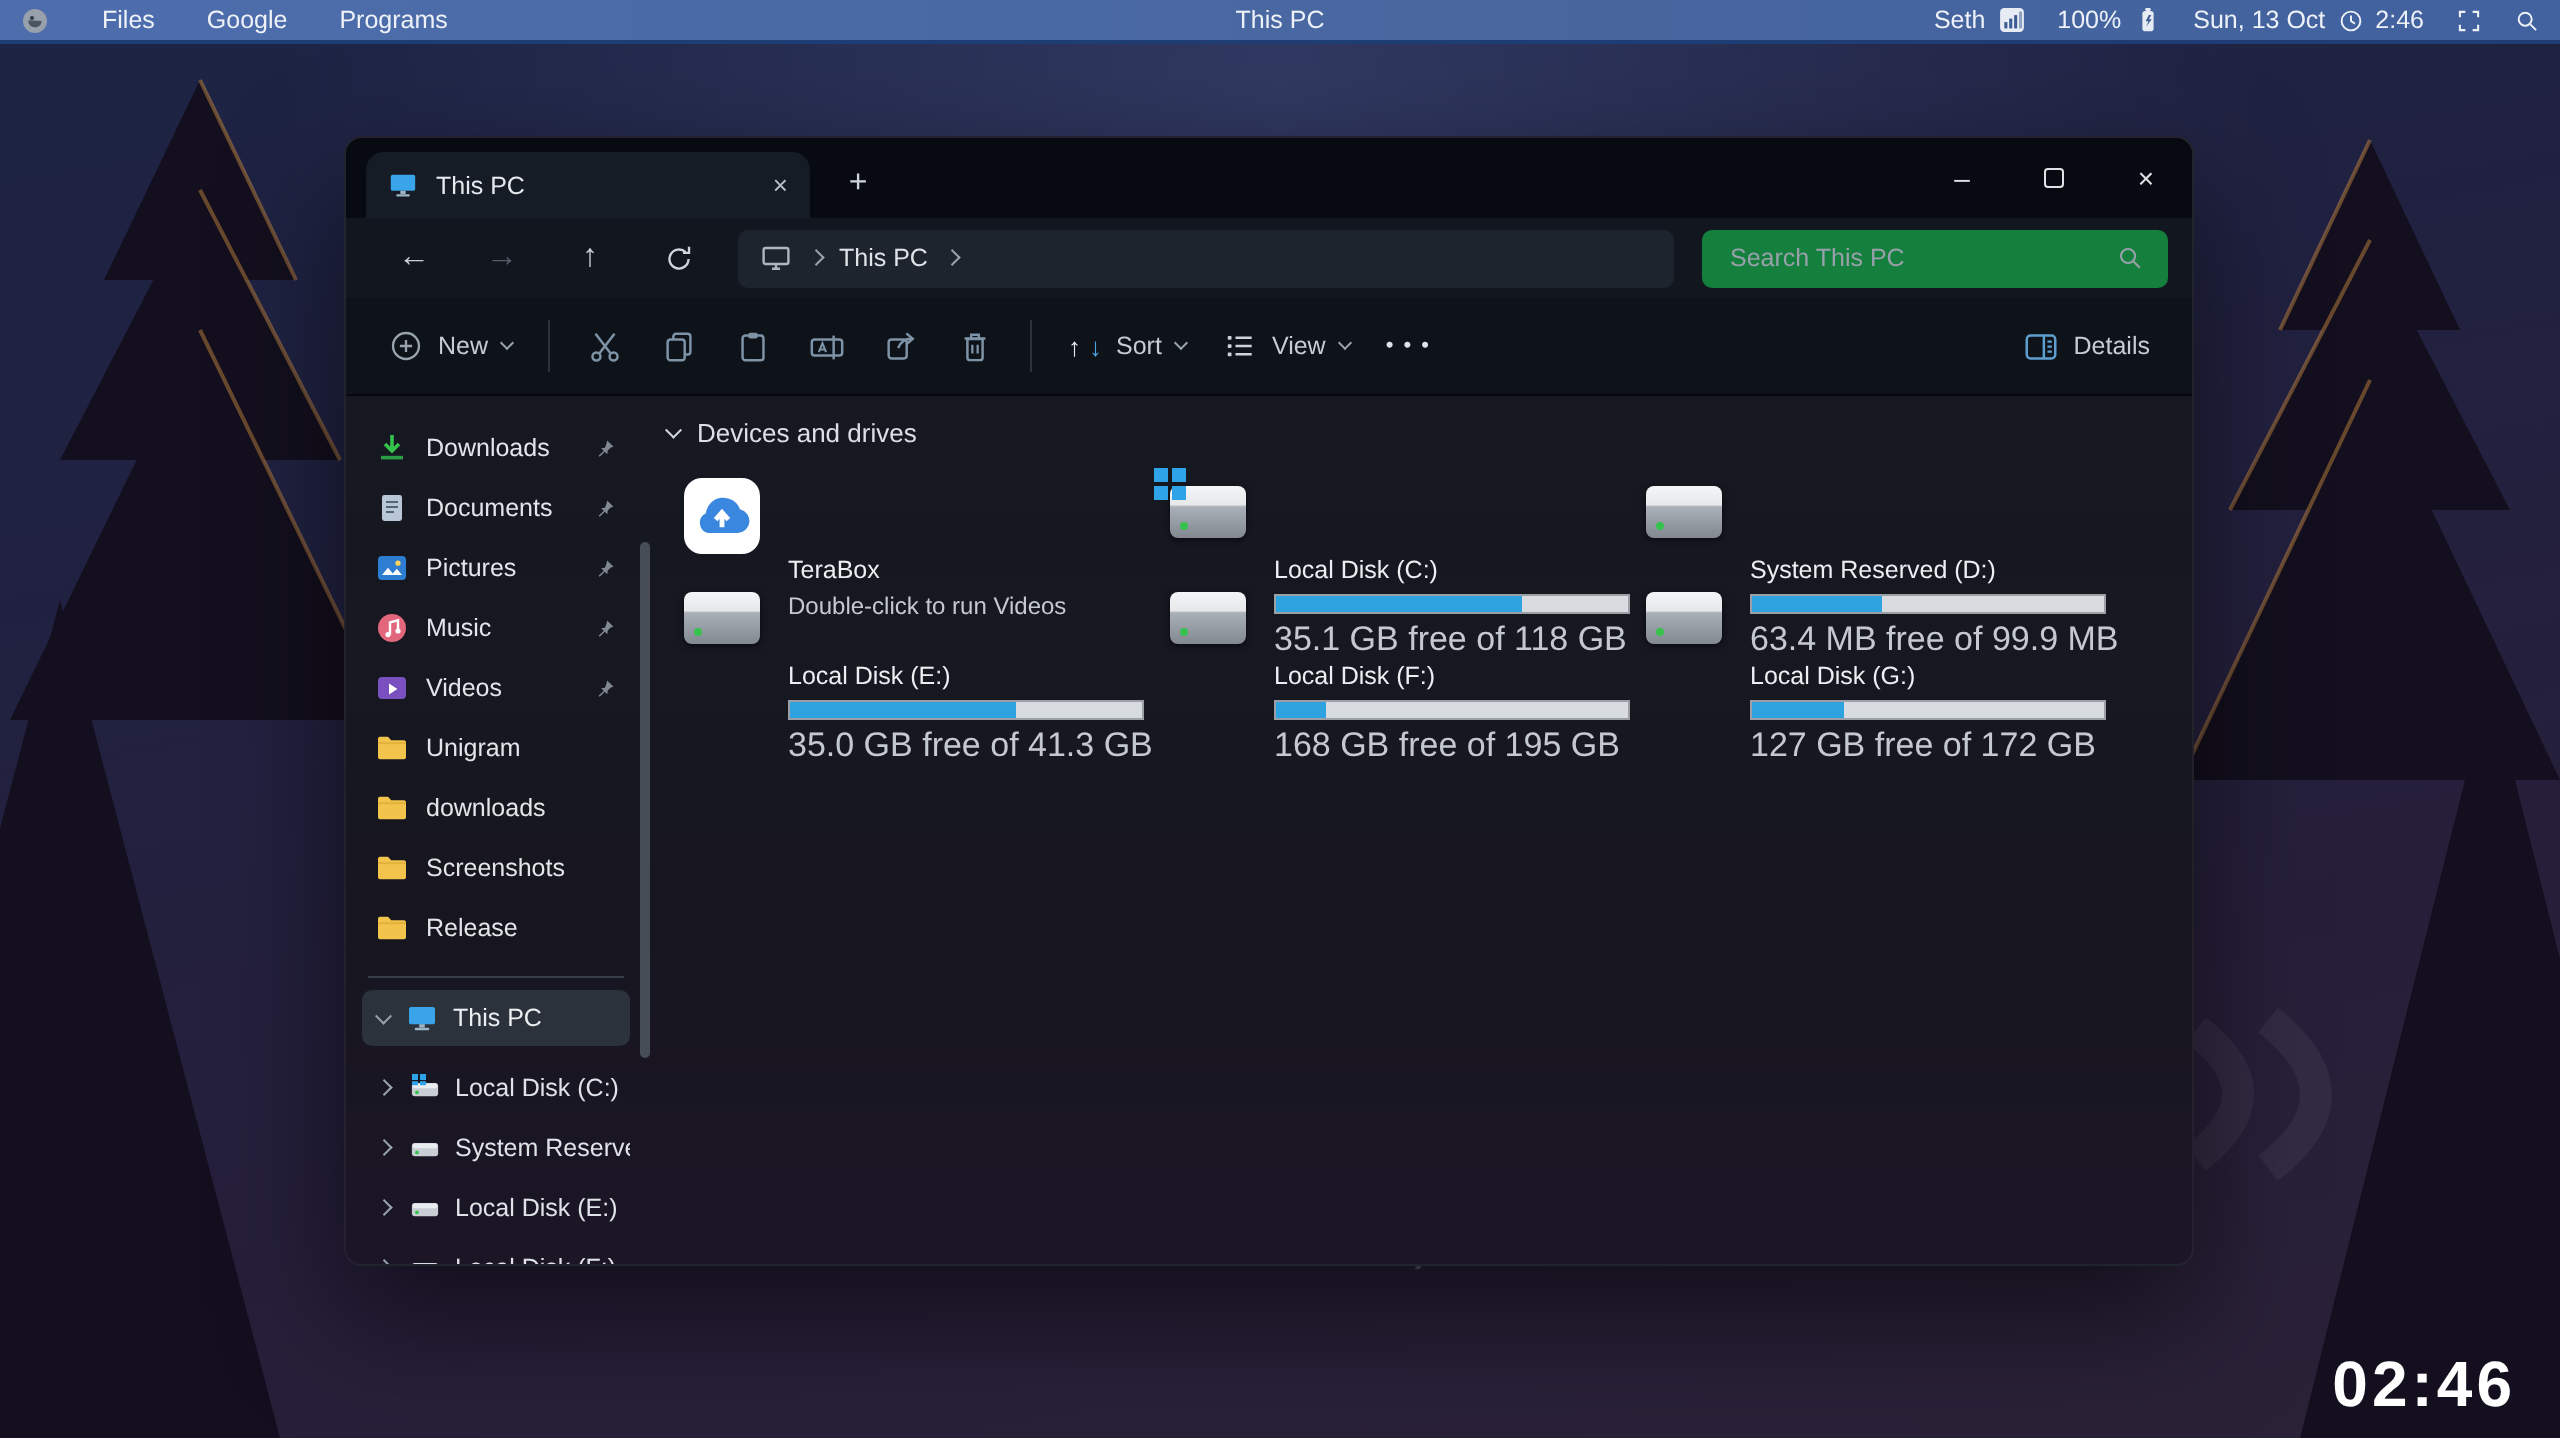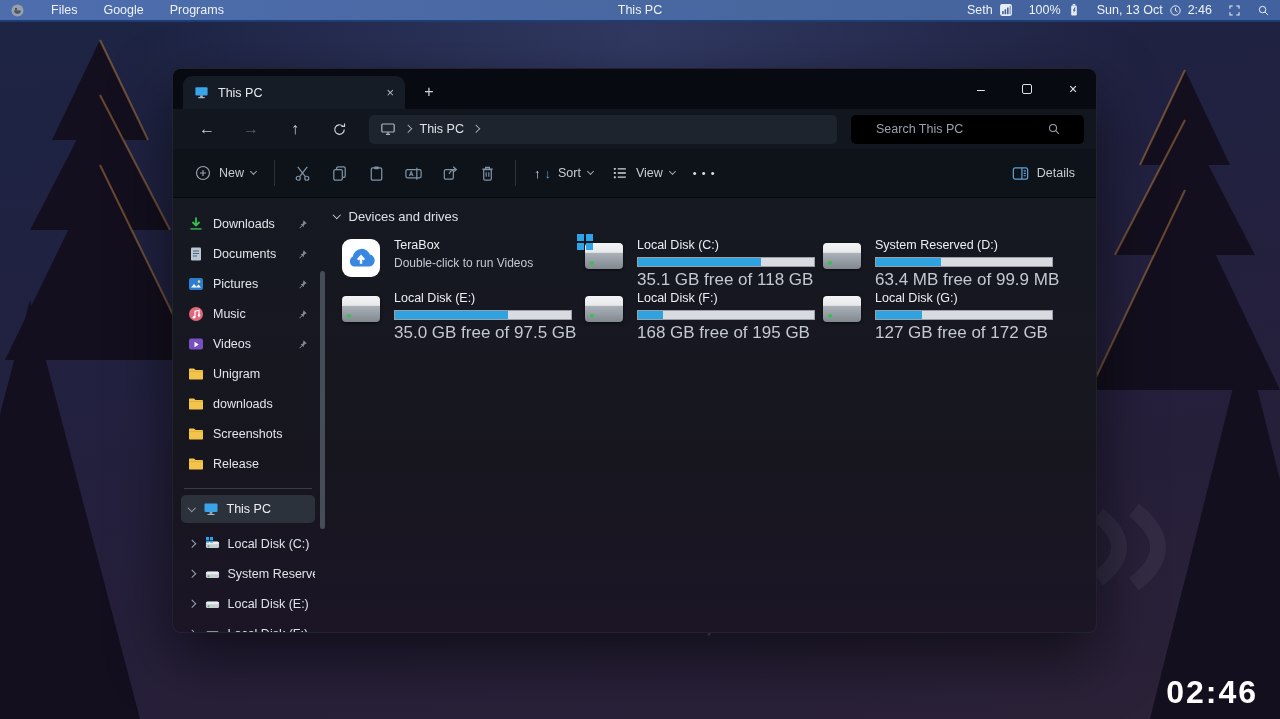--- a/index.html
+++ b/index.html
@@ -40,22 +40,22 @@
     color:#cfd4da;font-size:16px;margin-left:8px;margin-bottom:1px;}
   .winctl{position:absolute;right:0;top:0;height:40px;display:flex;align-items:center;}
   .wbtn{width:46px;height:40px;display:flex;align-items:center;justify-content:center;color:#dfe3e8;font-size:14px;}
   .wbtn .box{width:10px;height:10px;border:1.3px solid #dfe3e8;border-radius:2px;}
   .navbar{height:40px;background:#12171f;display:flex;align-items:center;padding:0 12px;}
   .nbtn{width:44px;height:32px;display:flex;align-items:center;justify-content:center;
     color:#c8cdd4;font-size:16px;border-radius:5px;}
   .nbtn.dim{color:#565d66;}
   .addr{flex:1;height:29px;background:#1e242d;border-radius:5px;display:flex;align-items:center;
     gap:9px;padding:0 11px;margin-left:8px;color:#dfe3e8;font-size:12.5px;}
-  .searchbox{width:233px;height:29px;background:#000000;border-radius:5px;display:flex;align-items:center;
-    padding:0 23px;margin-left:14px;}
+  .searchbox{width:233px;height:29px;background:#15803d;border-radius:5px;display:flex;align-items:center;
+    padding:0 12px;margin-left:14px;}
   .searchbox input{flex:1;background:transparent;border:none;outline:none;color:#cfd4da;font-size:12.5px;}
   .searchbox input::placeholder{color:#98a1ab;}
   .cmdbar{height:49px;background:#0e131a;border-bottom:1px solid #05070a;display:flex;align-items:center;padding:0 12px;}
   .cbtn{display:flex;align-items:center;gap:7px;color:#c6ccd3;font-size:12.5px;padding:0 9px;height:34px;border-radius:5px;}
   .cico{display:block;}
   .sep{width:1px;height:26px;background:#2b323c;margin:0 9px;}
   .caret{display:inline-block;width:5px;height:5px;border-right:1.3px solid #9aa4ae;border-bottom:1.3px solid #9aa4ae;transform:rotate(45deg);margin-top:-4px;}
   .sort-up{color:#e6e9ee;font-size:13px;} .sort-dn{color:#4aa3e0;font-size:13px;margin-left:-3px;}
   .ellipsis{letter-spacing:1px;font-size:11px;color:#dfe3e8;}
   .details{margin-left:auto;}
@@ -80,21 +80,21 @@
   .gitem{position:absolute;width:240px;height:48px;display:flex;gap:10px;}
   .icon-wrap{width:42px;flex:none;padding-top:5px;}
   .drive{width:38px;height:26px;border-radius:4px;position:relative;
     background:linear-gradient(180deg,#f4f5f6 0%,#e6e8ea 36%,#aab0b7 40%,#82888f 100%);
     box-shadow:0 1px 3px rgba(0,0,0,.6);}
   .led{position:absolute;left:5px;bottom:4px;width:4px;height:4px;border-radius:50%;background:#35c24d;}
   .winbadge{position:absolute;left:-8px;top:-9px;width:16px;height:16px;display:grid;
     grid-template-columns:1fr 1fr;grid-template-rows:1fr 1fr;gap:1.5px;}
   .winbadge i{background:#2ea3e8;}
   .tbicon{width:38px;height:38px;border-radius:9px;background:#fff;display:flex;align-items:center;justify-content:center;margin-top:-4px;}
-  .ginfo{flex:1;padding-top:0;}
+  .ginfo{flex:1;padding-top:0;margin-top:40px;}
   .gname{font-size:12.5px;color:#eceff2;line-height:15px;}
   .gsub{font-size:12px;color:#c3c9cf;margin-top:3px;}
   .gbar{width:178px;height:10px;background:#d8dce0;margin-top:4px;border:1px solid #9aa0a6;}
   .gfill{height:100%;background:#2fa3e0;}
   .gfree{font-size:17px;color:#c3c9cf;margin-top:3px;}
   svg{flex:none;}
 </style>
 </head>
 <body>
 
@@ -585,21 +585,21 @@
             <div class="icon-wrap">
               <div class="drive">
                   <i class="led"></i>
                 </div>
             </div>
             <div class="ginfo">
               <div class="gname">Local Disk (E:)</div>
               <div class="gbar">
                   <div class="gfill" style="width: 64%;"></div>
                 </div>
-              <div class="gfree">35.0 GB free of 97.5 GB</div>
+              <div class="gfree">35.0 GB free of 41.3 GB</div>
             </div>
           </div>
 
           <div class="gitem" style="left:251px;top:82px">
             <div class="icon-wrap">
               <div class="drive">
                   <i class="led"></i>
                 </div>
             </div>
             <div class="ginfo">

